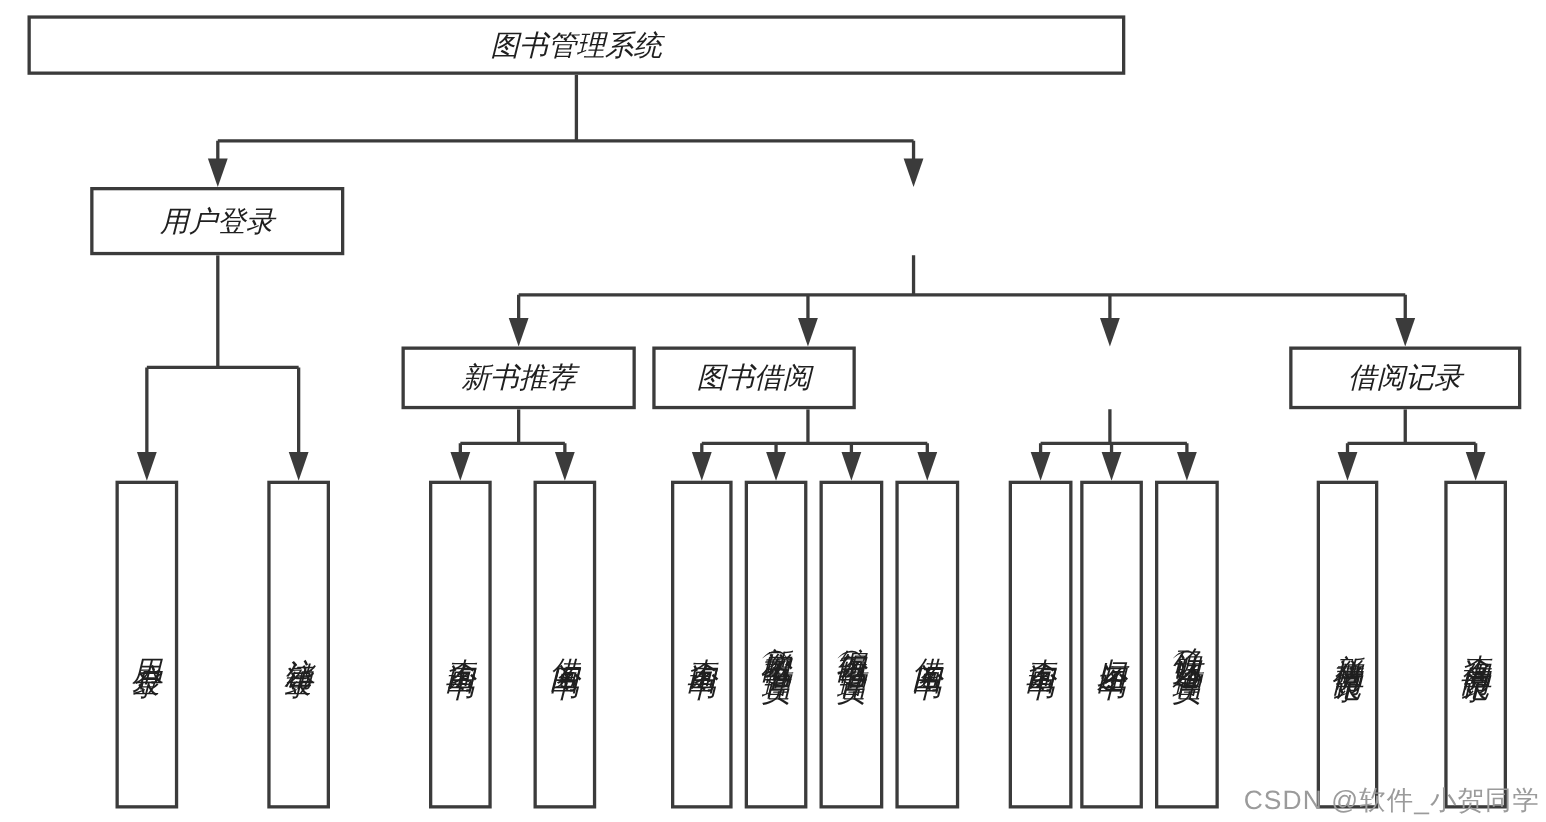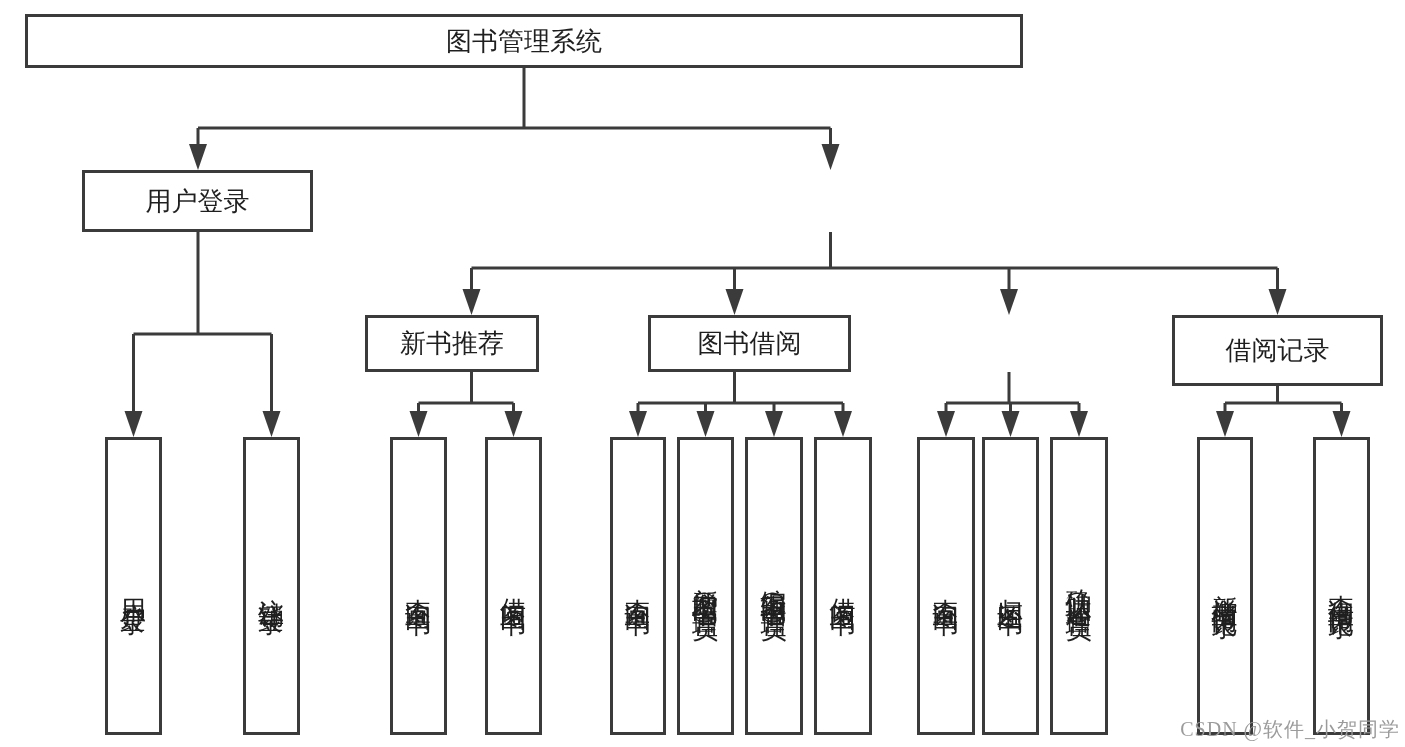--- a/index.html
+++ b/index.html
@@ -6,30 +6,30 @@
   .canvas{
     position:relative;width:1405px;height:747px;background:var(--background,#fff);
     font-family:"Liberation Sans","DejaVu Sans",sans-serif;overflow:hidden;
   }
   .wires{position:absolute;left:0;top:0;width:1405px;height:747px;}
   .wires path{stroke:var(--line,#3b3b3b);stroke-width:3;fill:none;}
   .wires polygon{fill:var(--line,#3b3b3b);stroke:none;}
   .box{
     position:absolute;box-sizing:border-box;border:3px solid var(--line,#3b3b3b);
     background:#ffffff;display:flex;align-items:center;justify-content:center;
-    color:var(--text,#1f1f1f);font-size:26px;
+    color:var(--text,#1f1f1f);font-size:26px;font-style:italic;
   }
   .leaf span{
     writing-mode:vertical-rl;text-orientation:mixed;letter-spacing:4px;
     line-height:1;white-space:nowrap;
   }
   .watermark{
-    position:absolute;right:5px;bottom:4px;font-size:20px;letter-spacing:1px;
+    position:absolute;right:5px;bottom:4px;font-size:24px;letter-spacing:1px;
     color:var(--watermark,#9b9b9b);
-    font-family:Liberation Serif, serif;
+    font-family:Liberation Sans, sans-serif;
   }
 </style>
 </head>
 <body>
 
 <div class="canvas">
 
   <svg class="wires" viewBox="0 0 1405 747" xmlns="http://www.w3.org/2000/svg">
 
     <path d="M524 68 L524 128 M198 128 L830.5 128 M198 128 L198 158 M830.5 128 L830.5 158"></path>
@@ -67,27 +67,27 @@
   </svg>
 
   <div class="box" style="left:25px;top:14px;width:998px;height:54px">
     <span>图书管理系统</span>
   </div>
 
   <div class="box" style="left:82px;top:170px;width:231px;height:62px">
     <span>用户登录</span>
   </div>
 
-  <div class="box" style="left:365px;top:315px;width:174px;height:57px">
+  <div class="box" style="left:365px;top:315px;width:213px;height:57px">
     <span>新书推荐</span>
   </div>
-  <div class="box" style="left:648px;top:315px;width:203px;height:57px">
+  <div class="box" style="left:593px;top:315px;width:185px;height:57px">
     <span>图书借阅</span>
   </div>
-  <div class="box" style="left:1172px;top:315px;width:211px;height:71px">
+  <div class="box" style="left:1172px;top:315px;width:211px;height:57px">
     <span>借阅记录</span>
   </div>
 
   <div class="box leaf" style="left:105px;top:437px;width:57px;height:298px">
     <span>用户登录</span>
   </div>
   <div class="box leaf" style="left:243px;top:437px;width:57px;height:298px">
     <span>注销登录</span>
   </div>
 

